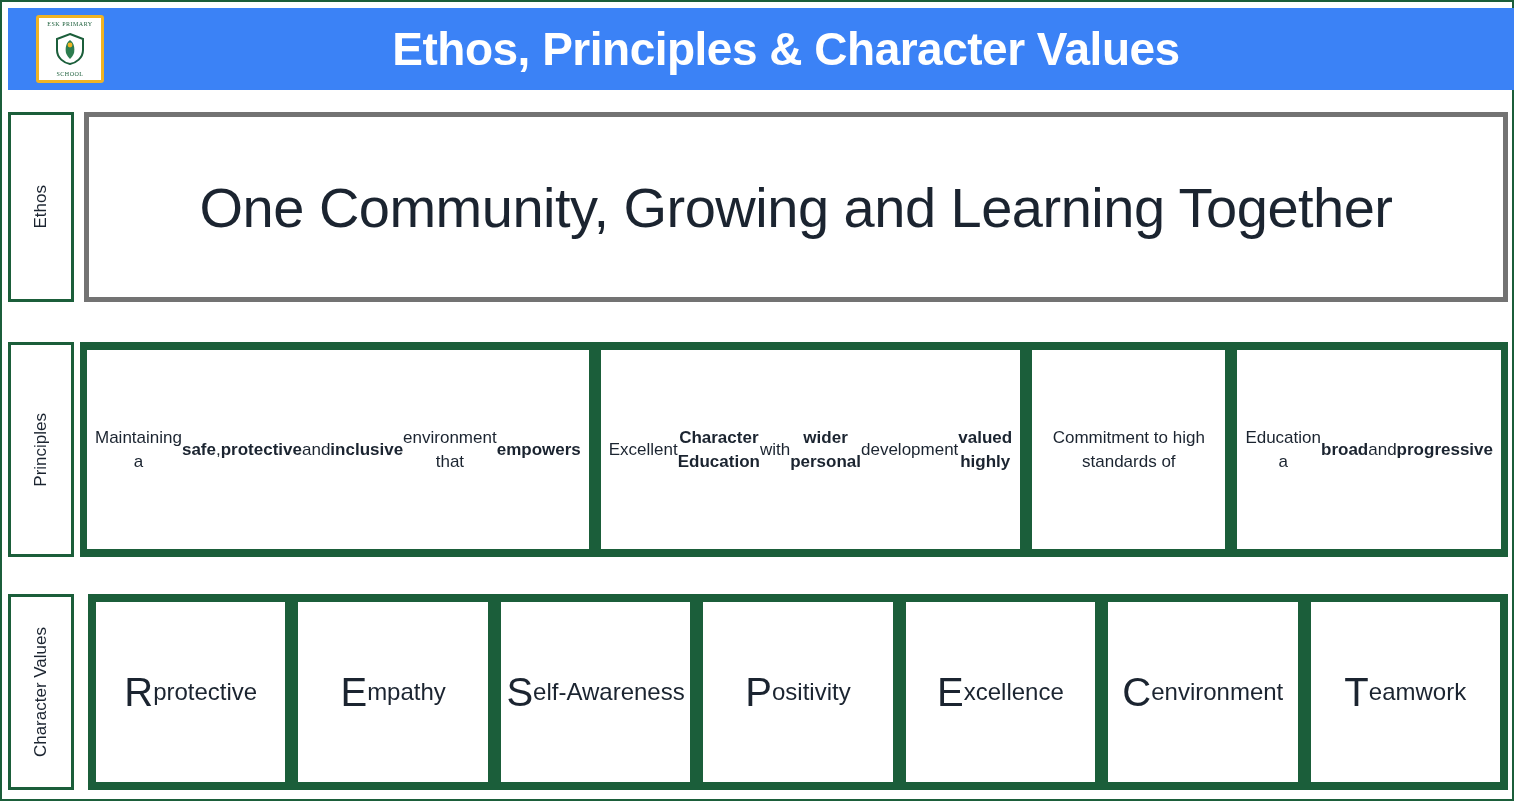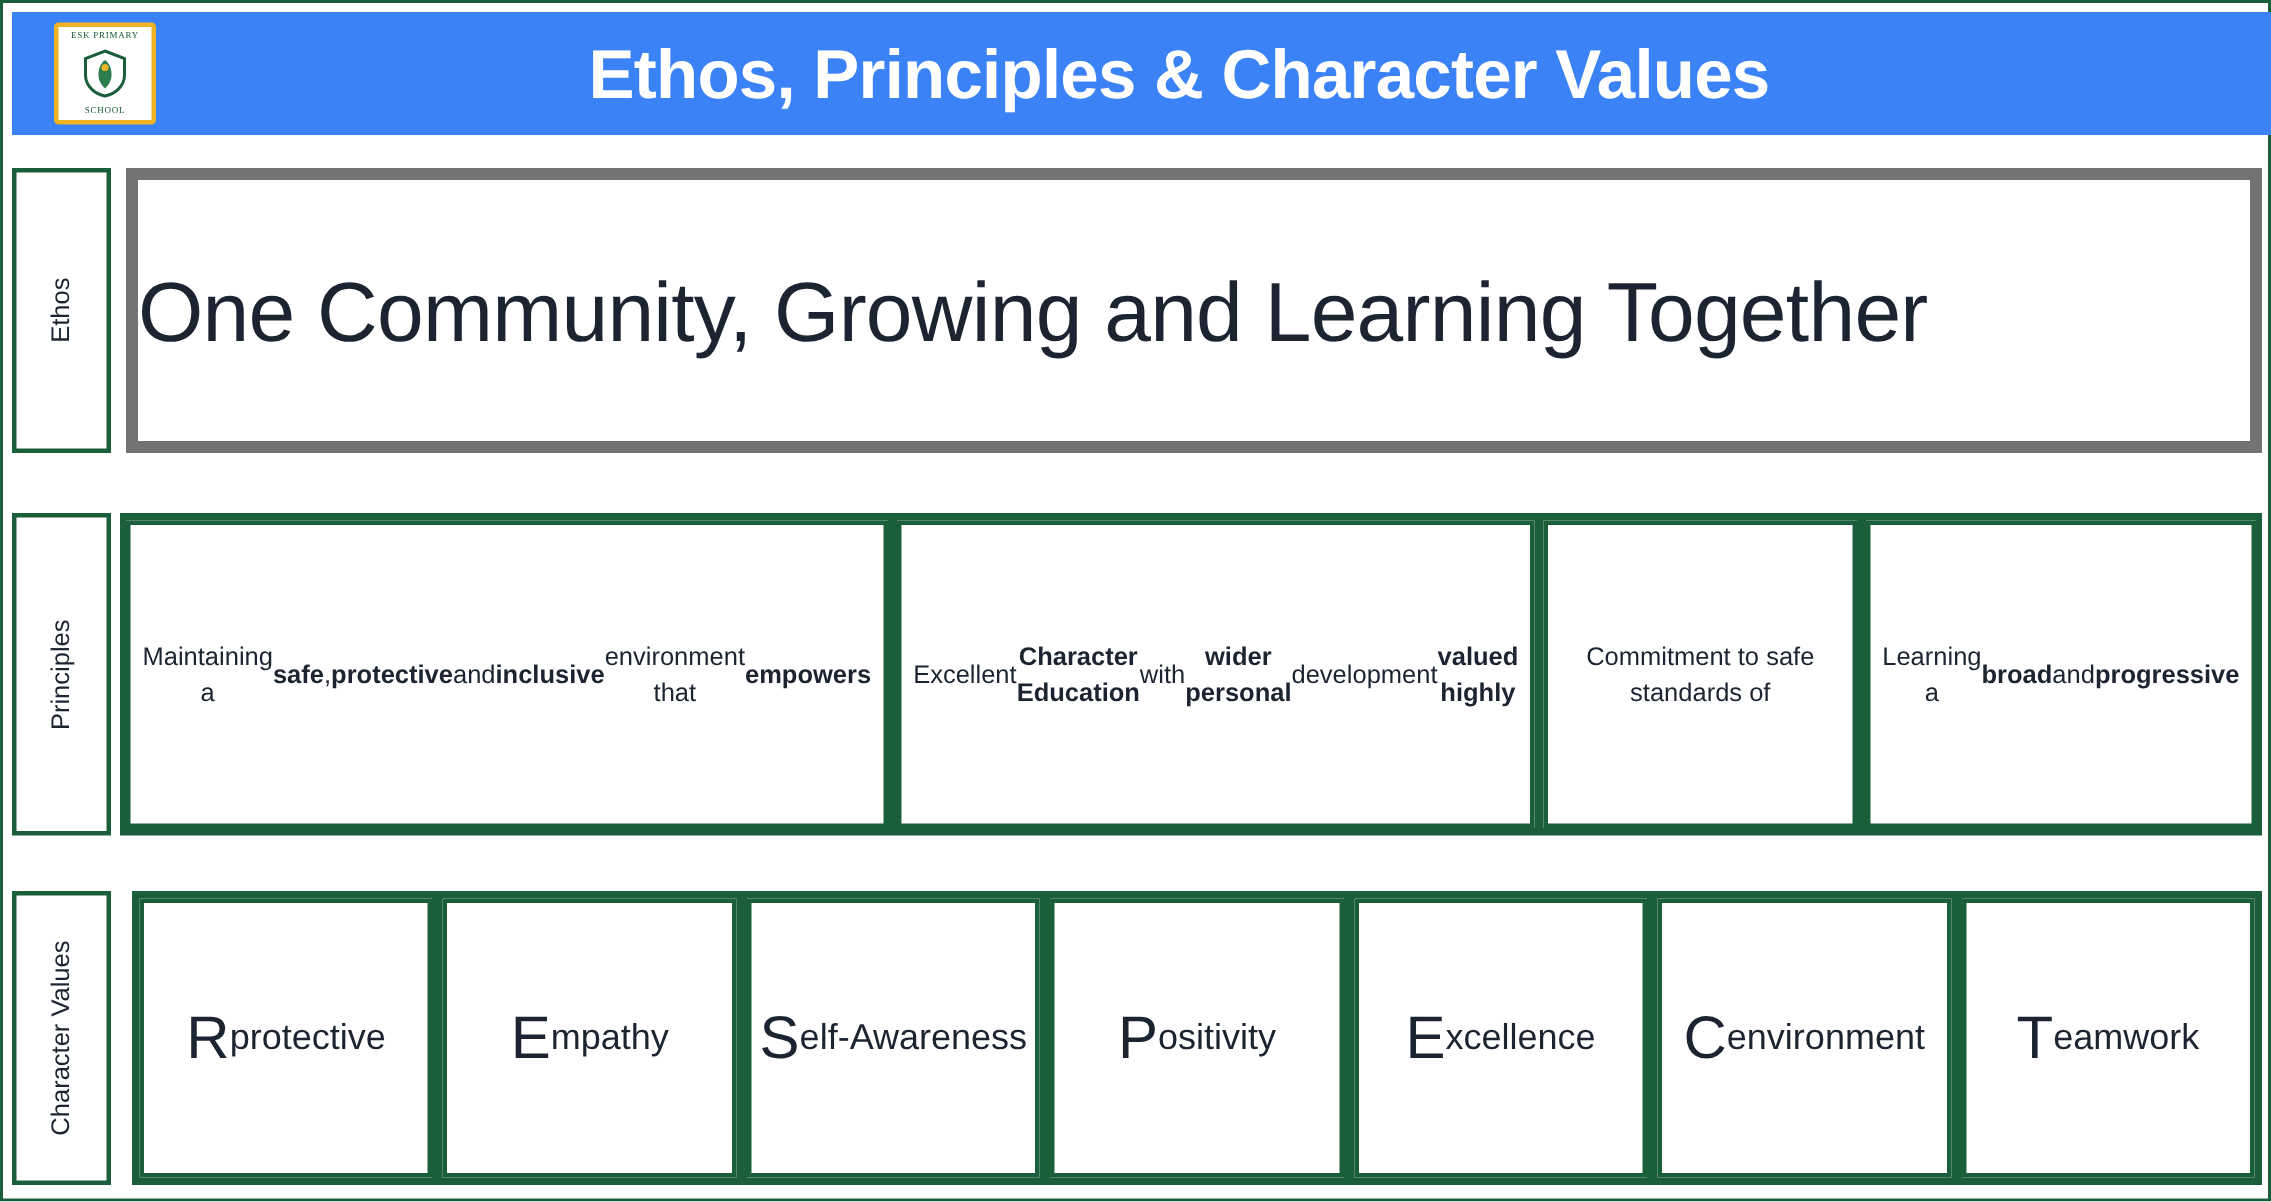--- a/index.html
+++ b/index.html
@@ -104,25 +104,26 @@
   
   .ethos-row {
     left: 6px;
     top: 110px;
     width: 1500px;
     height: 190px;
   }
   .ethos-panel {
     margin-left: 10px;
     flex: 1 1 auto;
-    border: 8px solid #737373;
-    background: #ffffff;
-    box-sizing: border-box;
-    display: flex;
-    align-items: center;
+    border: 5px solid #737373;
+    background: #ffffff;
+    box-sizing: border-box;
+    display: flex;
+    align-items: center;
+    justify-content: center;
   }
   .ethos-text {
     font-size: 56px;
     color: #1b2430;
     text-align: center;
     font-family: "Liberation Sans", sans-serif;
     letter-spacing: -0.5px;
   }
 
   
@@ -240,24 +241,24 @@
         </div>
       <div class="principle-card">
           <span>Excellent </span>
           <b>Character Education</b>
           <span> with </span>
           <b>wider personal</b>
           <span> development </span>
           <b>valued highly</b>
         </div>
       <div class="principle-card">
-          <span>Commitment to safe standards of </span>
+          <span>Commitment to high standards of </span>
         </div>
       <div class="principle-card">
-          <span>Learning a </span>
+          <span>Education a </span>
           <b>broad</b>
           <span> and </span>
           <b>progressive</b>
         </div>
 
     </div>
   </div>
 
   <div class="row values-row">
     <div class="row-label">

